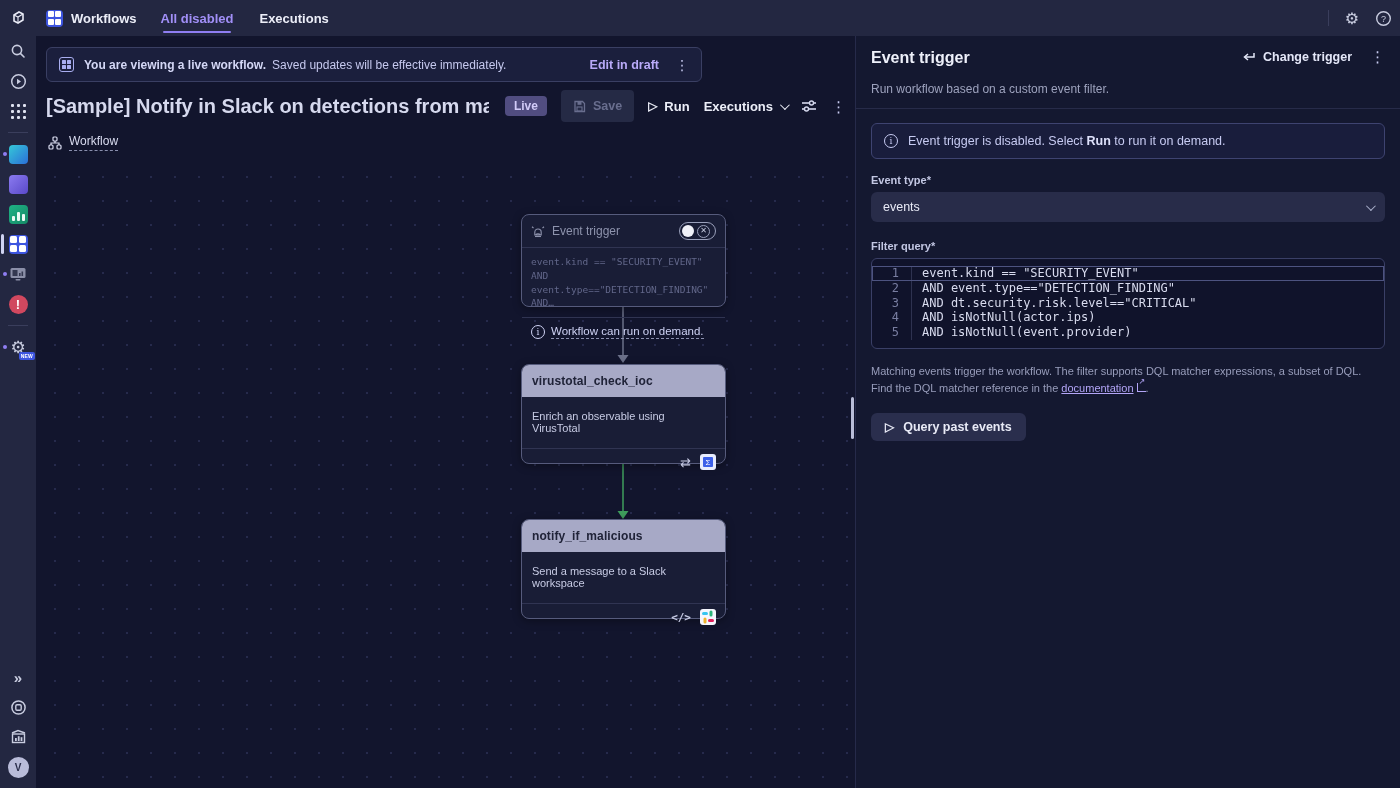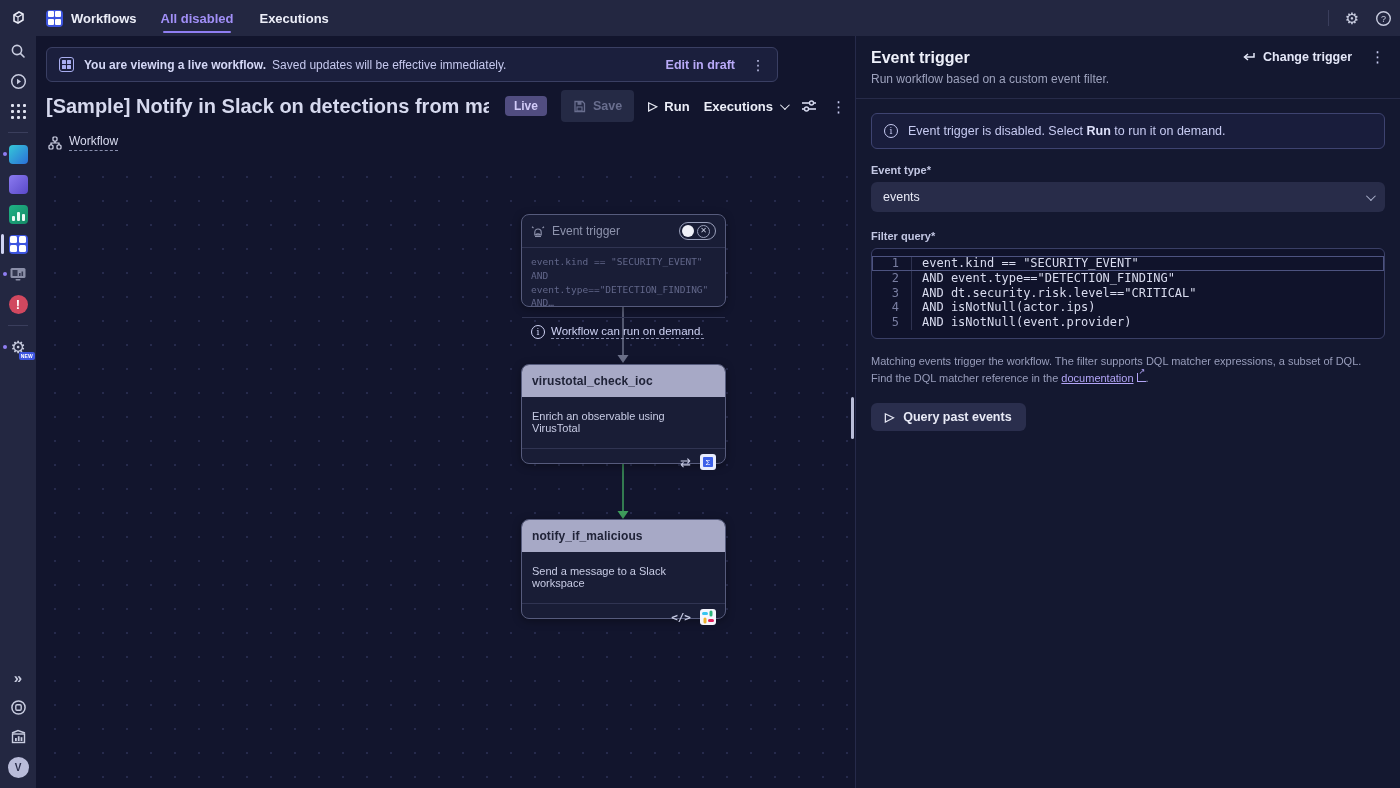--- a/index.html
+++ b/index.html
@@ -40,21 +40,21 @@
   .tb-tab { font-size:13px; font-weight:bold; color:#eceef8; cursor:pointer; position:relative; height:36px; display:flex; align-items:center; }
   .tb-tab.active { color:#a18ff7; }
   .tb-tab.active::after { content:""; position:absolute; left:2px; right:2px; bottom:3px; height:2px; border-radius:2px; background:#8f7ef2; }
   .tb-right { margin-left:auto; display:flex; align-items:center; gap:16px; }
   .tb-vdiv { width:1px; height:16px; background:#3a3e5c; }
   .tb-icon { color:#c8ccdf; cursor:pointer; display:flex; align-items:center; }
 
   
   .content-row { flex:1; display:flex; position:relative; }
   .canvas-area { width:819px; position:relative; background:#12152d; flex-shrink:0; }
-  .banner { position:absolute; left:10px; top:11px; width:732px; height:35px; border:1px solid #3a3f63; background:#1b1f3d; border-radius:6px; display:flex; align-items:center; padding:0 12px; gap:10px; }
+  .banner { position:absolute; left:10px; top:11px; width:656px; height:35px; border:1px solid #3a3f63; background:#1b1f3d; border-radius:6px; display:flex; align-items:center; padding:0 12px; gap:10px; }
   .banner-gridicon { width:15px; height:15px; border:1.4px solid #a9aef0; border-radius:3px; display:grid; grid-template-columns:4px 4px; grid-template-rows:4px 4px; gap:1.5px; align-content:center; justify-content:center; flex-shrink:0; }
   .banner-gridicon i { background:#a9aef0; border-radius:.5px; }
   .banner-text { font-size:12px; color:#c6c9ef; }
   .banner-text b { color:#d4d7f6; font-weight:bold; margin-right:6px; }
   .banner-right { margin-left:auto; display:flex; align-items:center; gap:16px; }
   .banner-action { color:#b9aaf8; font-size:12.5px; font-weight:bold; cursor:pointer; }
   .kebab { color:#c6c9ef; font-size:14px; cursor:pointer; line-height:1; }
 
   .title-row { position:absolute; left:10px; top:54px; width:800px; display:flex; align-items:center; }
   .wf-title { font-size:20px; font-weight:bold; color:#d6d9ee; white-space:nowrap; overflow:hidden; max-width:486px; }
@@ -99,21 +99,21 @@
   .slack-ic i:nth-child(2){ background:#2EB67D; top:3px; right:2px; transform:rotate(90deg); }
   .slack-ic i:nth-child(3){ background:#ECB22E; bottom:3px; left:2px; transform:rotate(90deg); }
   .slack-ic i:nth-child(4){ background:#E01E5A; bottom:3px; right:2px; }
 
   .resize-handle { position:absolute; right:1px; top:361px; width:3px; height:42px; background:#b9bdd8; border-radius:2px; cursor:col-resize; }
 
   
   .panel { flex:1; background:#141830; border-left:1px solid #262a4a; padding:13px 15px; position:relative; }
   .panel-head { display:flex; align-items:flex-start; }
   .panel-title { color:#eef0fa; font-size:16px; font-weight:bold; }
-  .panel-sub { color:#9da2bd; font-size:12px; margin-top:5px; }
+  .panel-sub { color:#9da2bd; font-size:12px; margin-top:15px; }
   .panel-head-right { margin-left:auto; display:flex; align-items:center; gap:18px; }
   .change-trigger { display:flex; align-items:center; gap:7px; color:#e4e7f8; font-size:12.5px; font-weight:bold; cursor:pointer; }
   .panel-divider { height:1px; background:#272b49; margin:12px -15px 0; }
   .info-banner { margin-top:14px; border:1px solid #3e4370; background:#191d3c; border-radius:6px; padding:10px 12px; display:flex; align-items:center; gap:10px; }
   .info-banner .txt { color:#c7cbf2; font-size:12.5px; }
   .info-banner .txt b { color:#dde0fa; }
   .field-label { color:#c3c7e3; font-size:11px; font-weight:bold; margin:15px 0 6px; }
   .dropdown { background:#282c49; border-radius:6px; height:30px; display:flex; align-items:center; padding:0 12px; cursor:pointer; }
   .dropdown .val { color:#e8eaf6; font-size:12.5px; }
   .dropdown .chev-down { margin-left:auto; border-color:#aab0cc; }

